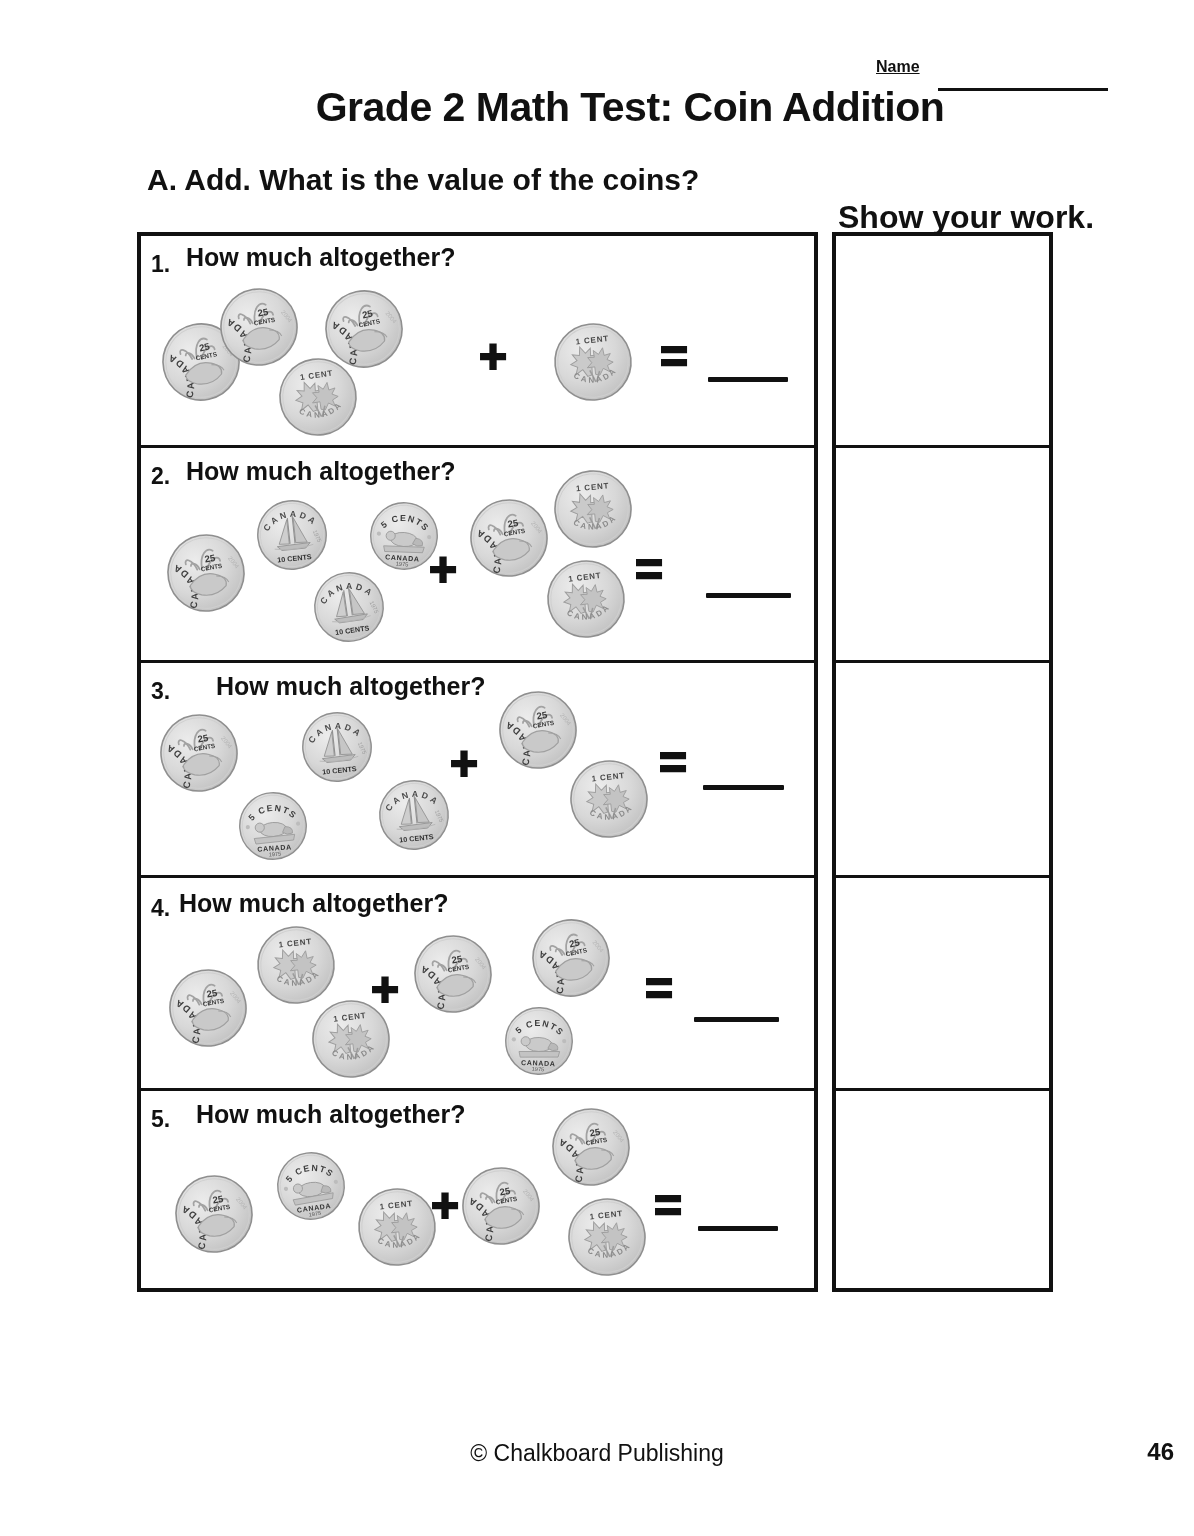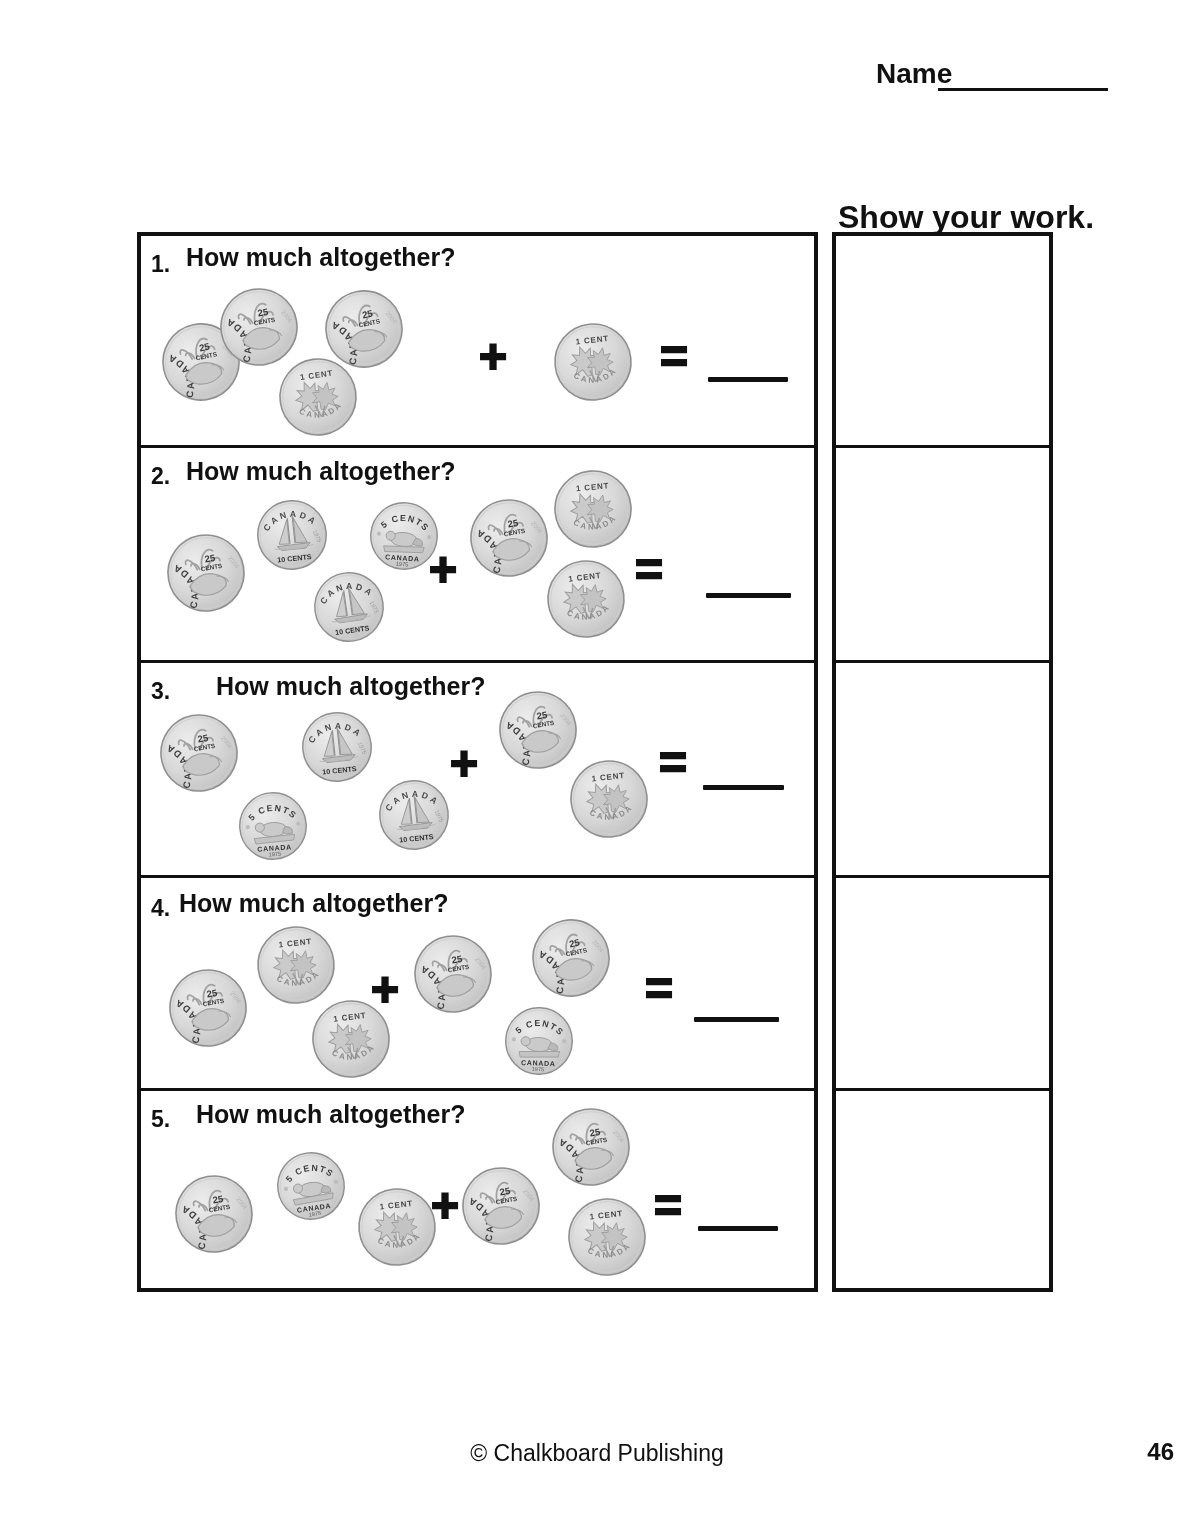--- a/index.html
+++ b/index.html
@@ -1,19 +1,19 @@
 <!DOCTYPE html>
 <html><head>
 <meta charset="utf-8">
 <style>
   html,body{margin:0;padding:0;background:#ffffff;}
   .sheet{position:relative;width:1194px;height:1536px;background:#ffffff;overflow:hidden;
          font-family:"Liberation Sans",sans-serif;color:#111;}
   .abs{position:absolute;}
-  .name-label{left:876px;top:58px;font-size:28px;font-weight:bold;}
+  .name-label{left:876px;top:58px;font-size:16px;font-weight:bold;text-decoration:underline;}
   .name-line{left:938px;top:62px;width:170px;height:26px;border-bottom:3px solid #111;}
   .page-title{left:110px;top:84px;width:1040px;text-align:center;font-size:41px;font-weight:bold;letter-spacing:-0.5px;}
   .section-heading{left:147px;top:163px;font-size:30px;font-weight:bold;}
   .show-work-label{left:838px;top:199px;font-size:32px;font-weight:bold;}
   .col{position:absolute;top:232px;height:1060px;border:4px solid #111;box-sizing:border-box;background:#fff;}
   #qcol{left:137px;width:681px;}
   #wcol{left:832px;width:221px;}
   .qrow,.wrow{position:relative;box-sizing:border-box;border-top:3px solid #111;}
   .qrow:first-child,.wrow:first-child{border-top:none;}
   .qnum{position:absolute;font-size:23px;font-weight:bold;line-height:1.1;}
@@ -34,20 +34,22 @@
       <stop offset="0%" stop-color="#ececec"></stop>
       <stop offset="55%" stop-color="#d8d8d8"></stop>
       <stop offset="100%" stop-color="#bdbdbd"></stop>
     </radialGradient>
   </defs>
 </svg>
 
 <div class="sheet">
   <span class="abs name-label">Name</span>
   <span class="abs name-line"></span>
+  <div class="abs page-title">Grade 2 Math Test: Coin Addition</div>
+  <div class="abs section-heading">A. Add. What is the value of the coins?</div>
   <div class="abs show-work-label">Show your work.</div>
 
   <div id="qcol" class="col">
       <div class="qrow" style="height: 209px;">
         <span class="qnum" style="left: 10px; top: 16px;">1.</span>
         <span class="qprompt" style="left: 45px; top: 8px;">How much altogether?</span>
         <span class="coin" style="left: 20px; top: 86px; width: 80px; height: 80px; transform: rotate(-12deg);">
           <svg viewBox="0 0 100 100">
     <circle cx="50" cy="50" r="47.5" fill="url(#coin-grad)" stroke="#8f8f8f" stroke-width="2"></circle>
     <circle cx="50" cy="50" r="44" fill="none" stroke="#cfcfcf" stroke-width="1.2"></circle>

